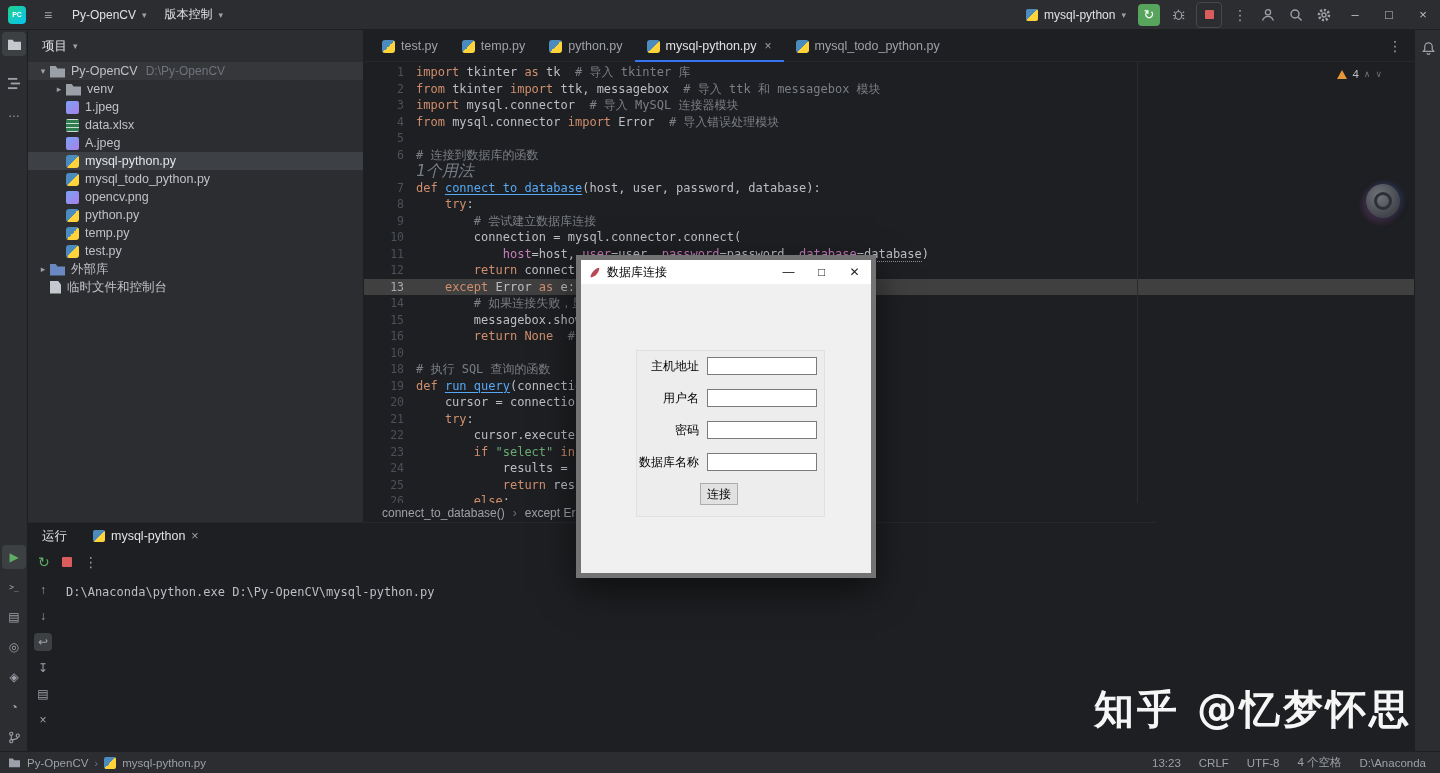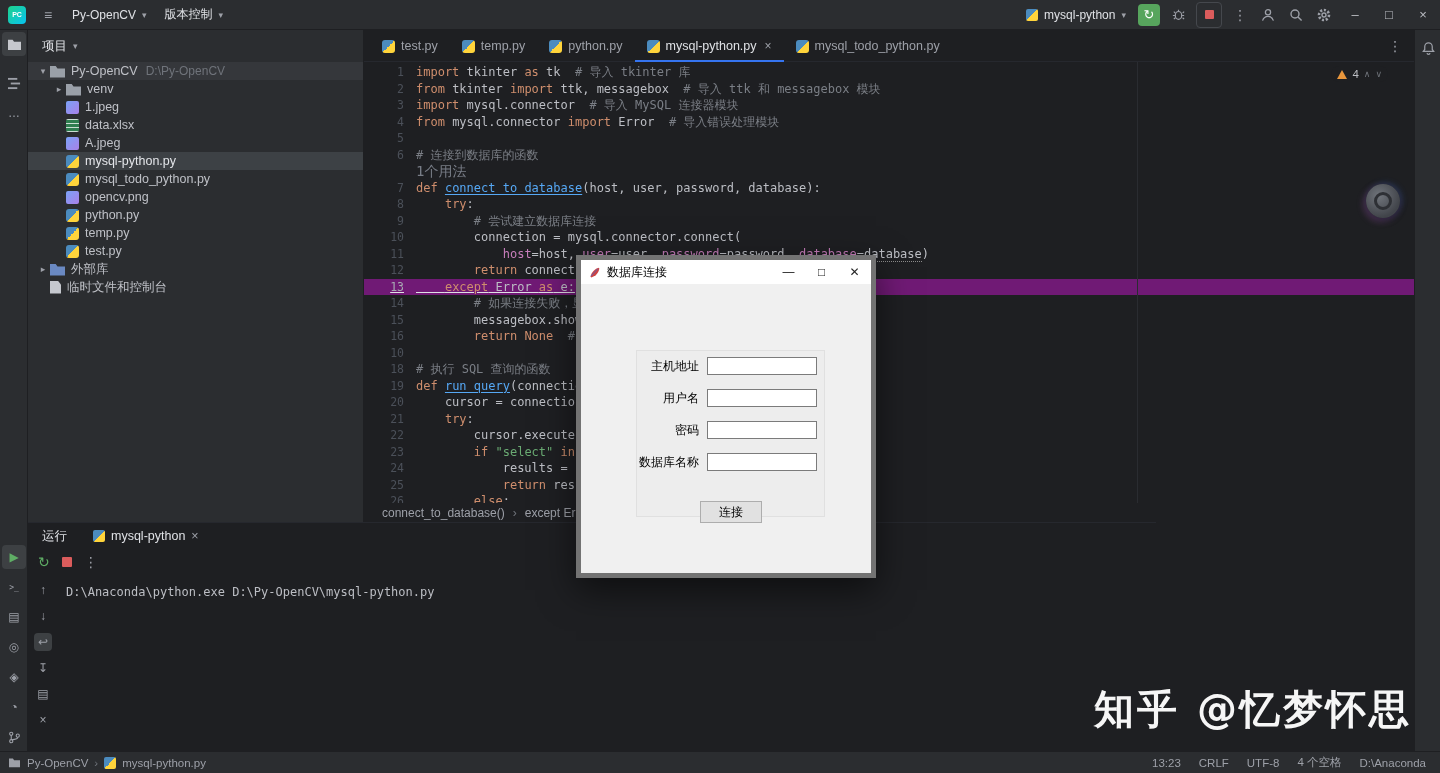--- a/index.html
+++ b/index.html
@@ -52,28 +52,28 @@
             border-bottom:1px solid #26282e;box-sizing:border-box;}
   .tab{display:inline-flex;align-items:center;gap:6px;height:32px;padding:0 12px;color:#9da0a8;font-size:12.5px;box-sizing:border-box;}
   .tab.active{color:#dfe1e5;box-shadow:inset 0 -2px 0 #3574f0;}
   .tab .close{color:#9da0a8;font-size:12px;margin-left:2px;}
   .tab .py-sm{width:13px;height:13px;background:linear-gradient(135deg,#4b8bbe 0 50%,#ffd43b 50% 100%);border-radius:3px;}
   #tabs-more{position:absolute;right:12px;top:8px;color:#9da0a8;font-size:14px;}
   #editor{position:absolute;left:0;top:32px;width:1050px;height:441px;overflow:hidden;
           font-family:"DejaVu Sans Mono",monospace;font-size:12px;}
   #code-rows{position:absolute;left:0;top:2px;right:0;}
   .row{height:16.5px;line-height:16.5px;display:flex;}
-  .row.caret{background:#701a75;text-decoration:underline;}
+  .row.caret{background:#404040;}
   .ln{flex:0 0 40px;text-align:right;padding-right:12px;color:#4b5059;font-size:11.5px;}
   .row.caret .ln{color:#a8abb3;}
   .codeline{white-space:pre;}
   .tk-k{color:#cf8e6d;} .tk-t{color:#bcbec4;} .tk-c{color:#7a7e85;} .tk-s{color:#6aab73;}
   .tk-f{color:#56a8f5;text-decoration:underline;text-underline-offset:2px;}
   .tk-a{color:#c77dbb;} .tk-w{color:#bcbec4;border-bottom:1px dotted #8c8c8c;}
-  .inlay{color:#787d87;font-size:14px;}
+  .inlay{color:#787d87;font-size:16px;font-style:italic;}
   #margin-guide{position:absolute;left:773px;top:0;height:441px;width:1px;background:#2a2c31;}
   #inspection{position:absolute;top:4px;right:26px;display:flex;align-items:center;gap:5px;
               background:rgba(30,31,34,.9);padding:2px 6px;border-radius:8px;z-index:3;}
   .warn-tri{width:0;height:0;border-left:5px solid transparent;border-right:5px solid transparent;border-bottom:9px solid #e8963c;}
   .insp-count{color:#bcbec4;font-size:11.5px;font-family:"Liberation Sans",sans-serif;}
   .insp-chev{color:#6f737a;font-size:9px;font-family:"Liberation Sans",sans-serif;}
   #breadcrumbs{position:absolute;left:0;top:473px;width:1050px;height:19px;display:flex;align-items:center;
                gap:8px;padding-left:18px;color:#9da0a8;font-size:12px;box-sizing:border-box;}
   .bc-sep{color:#6f737a;}
   
@@ -108,21 +108,21 @@
   .dlg-titlebar{height:24px;background:#fff;display:flex;align-items:center;}
   .dlg-title{margin-left:6px;color:#000;font-size:12px;}
   .dlg-btns{margin-left:auto;display:flex;height:100%;}
   .dlg-btn{width:33px;height:100%;display:flex;align-items:center;justify-content:center;color:#222;font-size:12px;}
   .dlg-body{position:relative;height:297px;}
   .dlg-panel{position:absolute;left:55px;top:66px;width:189px;height:167px;background:#ededed;border:1px solid #e0e0e0;box-sizing:border-box;}
   .dlg-row{position:absolute;left:0;width:100%;height:20px;display:flex;align-items:center;}
   .dlg-label{width:62px;text-align:right;color:#000;font-size:12px;flex:0 0 auto;}
   .dlg-input{margin-left:8px;width:110px;height:18px;border:1px solid #7b7b7b;background:#fff;box-sizing:border-box;
              font-size:12px;padding:0 3px;font-family:inherit;}
-  .dlg-connect{position:absolute;left:63px;top:150px;width:62px;height:22px;background:#e1e1e1;border:1px solid #adadad;
+  .dlg-connect{position:absolute;left:63px;top:132px;width:38px;height:22px;background:#e1e1e1;border:1px solid #adadad;
                font-size:12px;color:#000;font-family:inherit;}
   
   #watermark{position:absolute;right:28px;top:682px;font-size:40px;font-weight:700;letter-spacing:3px;
              color:rgba(255,255,255,.96);z-index:5;font-family:"DejaVu Sans",sans-serif;}
   #float-widget{position:absolute;left:1366px;top:184px;width:34px;height:34px;border-radius:50%;
                 background:radial-gradient(circle at 38% 35%,#71757c,#41444a 70%);
                 box-shadow:0 2px 6px rgba(0,0,0,.5),-2px 3px 7px rgba(186,108,206,.4),2px -1px 6px rgba(80,140,255,.25);z-index:6;}
   #float-widget::after{content:"";position:absolute;left:8px;top:8px;right:8px;bottom:8px;border:3px solid #2e3035;border-radius:50%;}
   svg{display:block;}
 </style>

